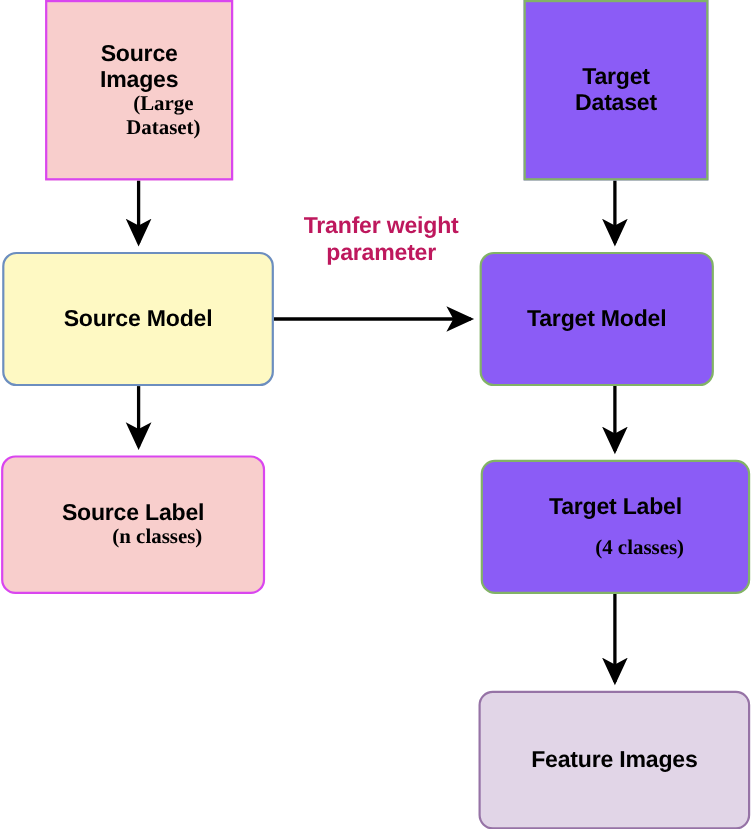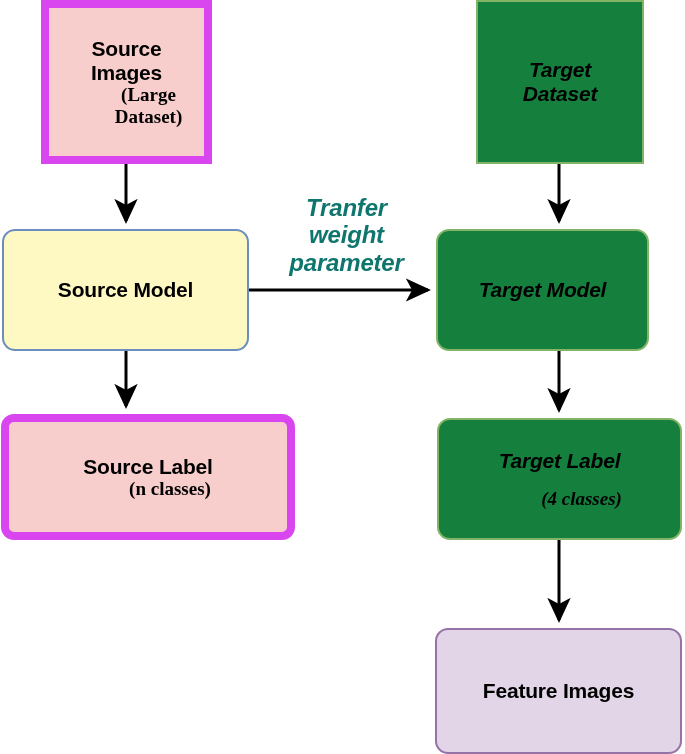--- a/index.html
+++ b/index.html
@@ -42,48 +42,47 @@
     letter-spacing: -0.2px;
   }
   
   .ln.serif {
     font-family: "Liberation Serif", serif;
     font-weight: bold;
     font-size: 19px;
     margin-left: 44px;
   }
   
-  .theme-pink   { background: #f8cecc; border: 8px solid #d946ef; }
+  .theme-pink   { background: #f8cecc; border: 2px solid #d946ef; }
   .theme-blue   { background: #fef9c3; border: 2px solid #6c8ebf; }
-  .theme-green  { background: #15803d; border: 2px solid #82b366; font-style: italic; }
+  .theme-green  { background: #8b5cf6; border: 2px solid #82b366; }
   .theme-purple { background: #e1d5e7; border: 2px solid #9673a6; }
 
   .shape-rect  { border-radius: 0; }
   .shape-round { border-radius: 13px; }
 
   
   #edges {
     position: absolute;
     left: 0;
     top: 0;
     width: 685px;
     height: 754px;
     pointer-events: none;
   }
   
   .edge-label {
     position: absolute;
     font-family: "Liberation Sans", sans-serif;
     font-weight: bold;
-    font-size: 24px;
-    color: #0f766e;
+    font-size: 21px;
+    color: #be185d;
     text-align: center;
     line-height: 1.14;
     letter-spacing: -0.2px;
-    font-style: italic;
   }
 </style>
 </head>
 <body>
 
 <div id="canvas">
 
   <svg id="edges" viewBox="0 0 685 754" width="685" height="754" aria-hidden="true">
     <defs>
       <marker id="arrowhead" markerWidth="9" markerHeight="9" refX="7.4" refY="4.5" orient="auto" markerUnits="strokeWidth">
@@ -120,21 +119,21 @@
     <span class="ln sans">Source</span>
     <span class="ln sans">Images</span>
     <span class="ln serif">(Large</span>
     <span class="ln serif">Dataset)</span>
   </div>
 
   <div class="node theme-blue shape-round" style="left:2px; top:229px; width:247px; height:122px;">
     <span class="ln sans">Source Model</span>
   </div>
 
-  <div class="node theme-pink shape-round" style="left:1px; top:414px; width:294px; height:126px;">
+  <div class="node theme-pink shape-round" style="left:1px; top:414px; width:240px; height:126px;">
     <span class="ln sans">Source Label</span>
     <span class="ln serif">(n classes)</span>
   </div>
 
   <div class="node theme-green shape-rect" style="left:476px; top:0px; width:168px; height:164px;">
     <span class="ln sans">Target</span>
     <span class="ln sans">Dataset</span>
   </div>
 
   <div class="node theme-green shape-round" style="left:436px; top:229px; width:213px; height:122px;">

